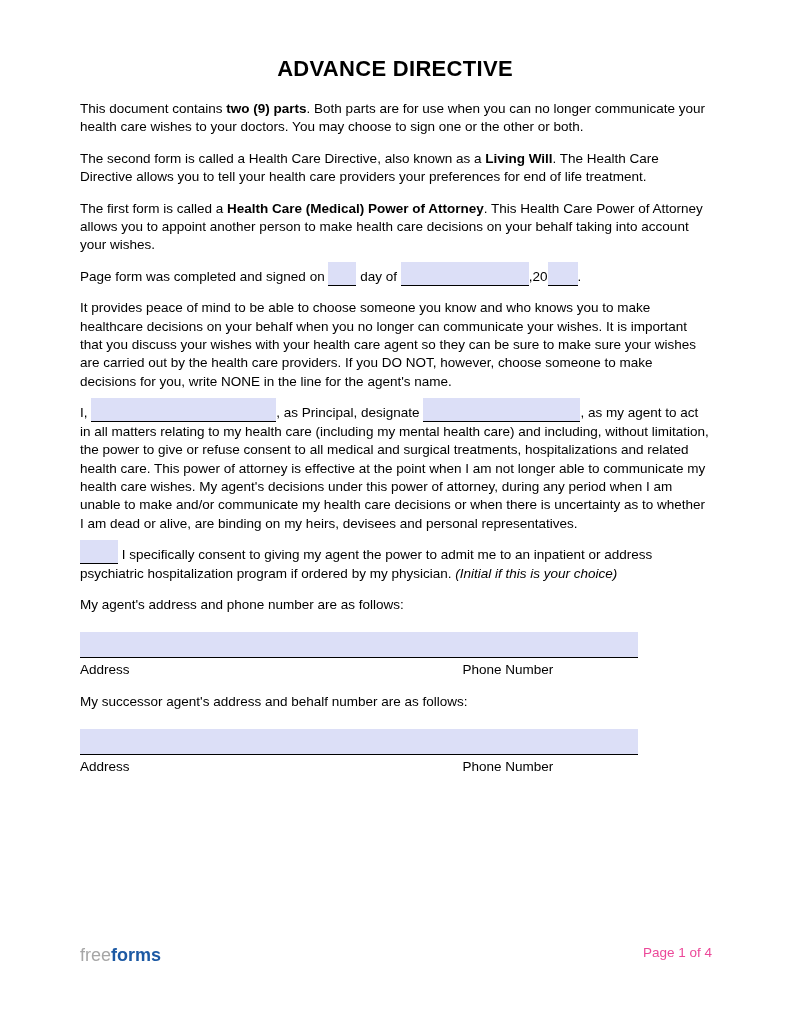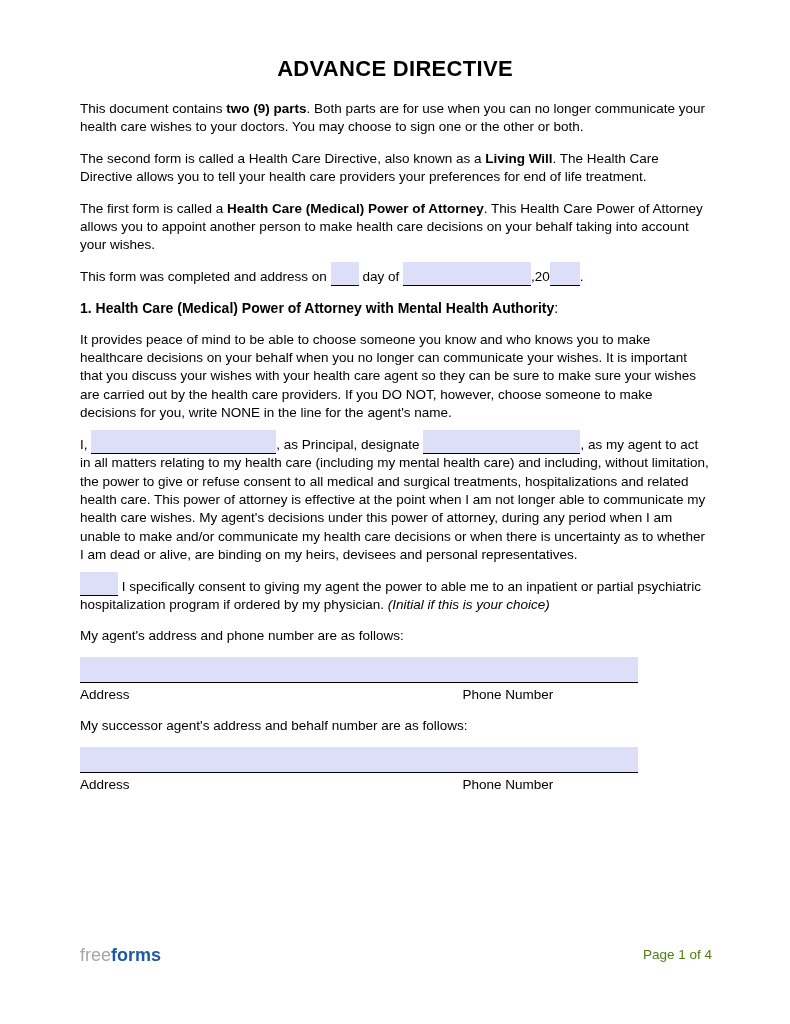--- a/index.html
+++ b/index.html
@@ -44,21 +44,21 @@
     white-space: nowrap;
   }
   .f-day       { width: 28px; }
   .f-month     { width: 128px; }
   .f-year      { width: 30px; }
   .f-principal { width: 185px; }
   .f-agent     { width: 157px; }
   .f-initial   { width: 38px; }
   .f-successor { width: 171px; }
 
-  .addr-label { margin-bottom: 11px; }
+  .addr-label { margin-bottom: 18px; }
   .addr-box {
     width: 558px;
     height: 26px;
     background: #dcdff7;
     border-bottom: 1.6px solid #000;
     box-sizing: border-box;
   }
   .addr-captions {
     width: 558px;
     display: flex;
@@ -68,61 +68,60 @@
   .addr-captions .cap-address { flex: 0 0 auto; }
   .addr-captions .cap-phone   { margin-left: 333px; }
 
   .footer {
     position: absolute;
     left: 80px;
     right: 78px;
     top: 944px;
     display: flex;
     justify-content: space-between;
-    align-items: center;
+    align-items: flex-start;
   }
   .logo { font-size: 18px; line-height: 22px; }
   .logo .free  { color: #a6a6a6; font-weight: normal; }
   .logo .forms { color: #1d5aa4; font-weight: bold; }
-  .page-num { font-size: 13.5px; color: #4d7c0f; }
+  .page-num { font-size: 13.5px; color: #ec4899; }
 </style>
 </head>
 <body>
 
 <div class="page">
   <div class="content">
 
     <h1 class="doc-title">ADVANCE DIRECTIVE</h1>
 
     <p><span>This document contains </span><b>two (9) parts</b><span>. Both parts are for use when you can no longer communicate your health care wishes to your doctors. You may choose to sign one or the other or both.</span></p>
 
     <p><span>The second form is called a Health Care Directive, also known as a </span><b>Living Will</b><span>.  The Health Care Directive allows you to tell your health care providers your preferences for end of life treatment.</span></p>
 
     <p><span>The first form is called a </span><b>Health Care (Medical) Power of Attorney</b><span>. This Health Care Power of Attorney allows you to appoint another person to make health care decisions on your behalf taking into account your wishes.</span></p>
 
     <p>
-      <span>This form was completed and address on</span>
+      <span>Page form was completed and signed on</span>
       <span class="blank f-day"></span>
       <span>day of</span>
       <span class="blank f-month"></span><span>,20</span><span class="blank f-year"></span><span>.</span>
     </p>
 
-    <p class="heading"><span>1. Health Care (Medical) Power of Attorney with Mental Health Authority</span><span class="colon">:</span></p>
 
     <p>It provides peace of mind to be able to choose someone you know and who knows you to make healthcare decisions on your behalf when you no longer can communicate your wishes. It is important that you discuss your wishes with your health care agent so they can be sure to make sure your wishes are carried out by the health care providers. If you DO NOT, however, choose someone to make decisions for you, write NONE in the line for the agent's name.</p>
 
     <p>
       <span>I,</span>
       <span class="blank f-principal"></span><span>, as Principal, designate</span>
       <span class="blank f-agent"></span><span>, as my agent to act in all matters relating to my health care (including my mental health care) and including, without limitation, the power to give or refuse consent to all medical and surgical treatments, hospitalizations and related health care. This power of attorney is effective at the point when I am not longer able to communicate my health care wishes.  My agent's decisions under this power of attorney, during any period when I am unable to make and/or communicate my health care decisions or when there is uncertainty as to whether I am dead or alive, are binding on my heirs, devisees and personal representatives.</span>
     </p>
 
     <p>
       <span class="blank f-initial"></span>
-      <span>I specifically consent to giving my agent the power to able me to an inpatient or partial psychiatric hospitalization program if ordered by my physician.</span>
+      <span>I specifically consent to giving my agent the power to admit me to an inpatient or address psychiatric hospitalization program if ordered by my physician.</span>
       <i>(Initial if this is your choice)</i>
     </p>
 
 
     <p class="addr-label">My agent's address and phone number are as follows:</p>
     <div class="addr-box"></div>
     <div class="addr-captions">
       <span class="cap-address">Address</span>
       <span class="cap-phone">Phone Number</span>
     </div>

